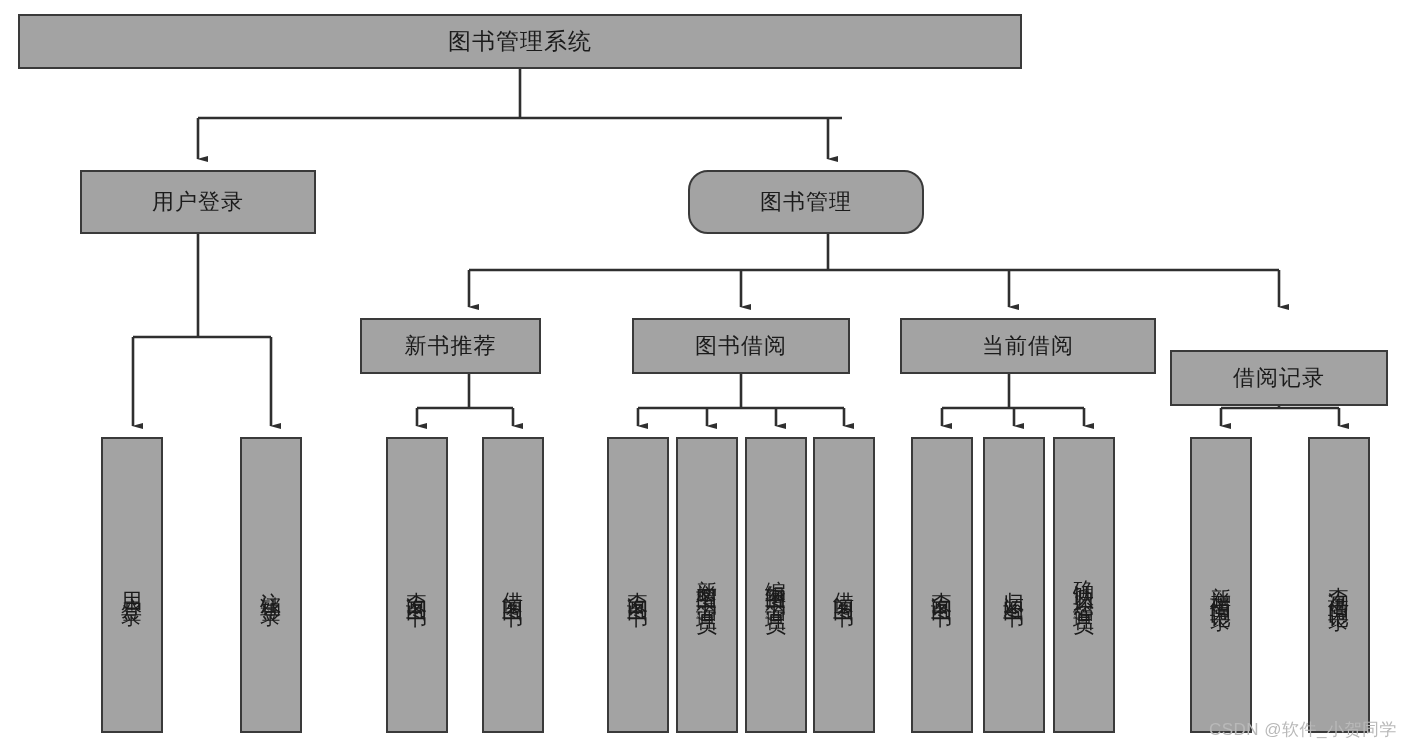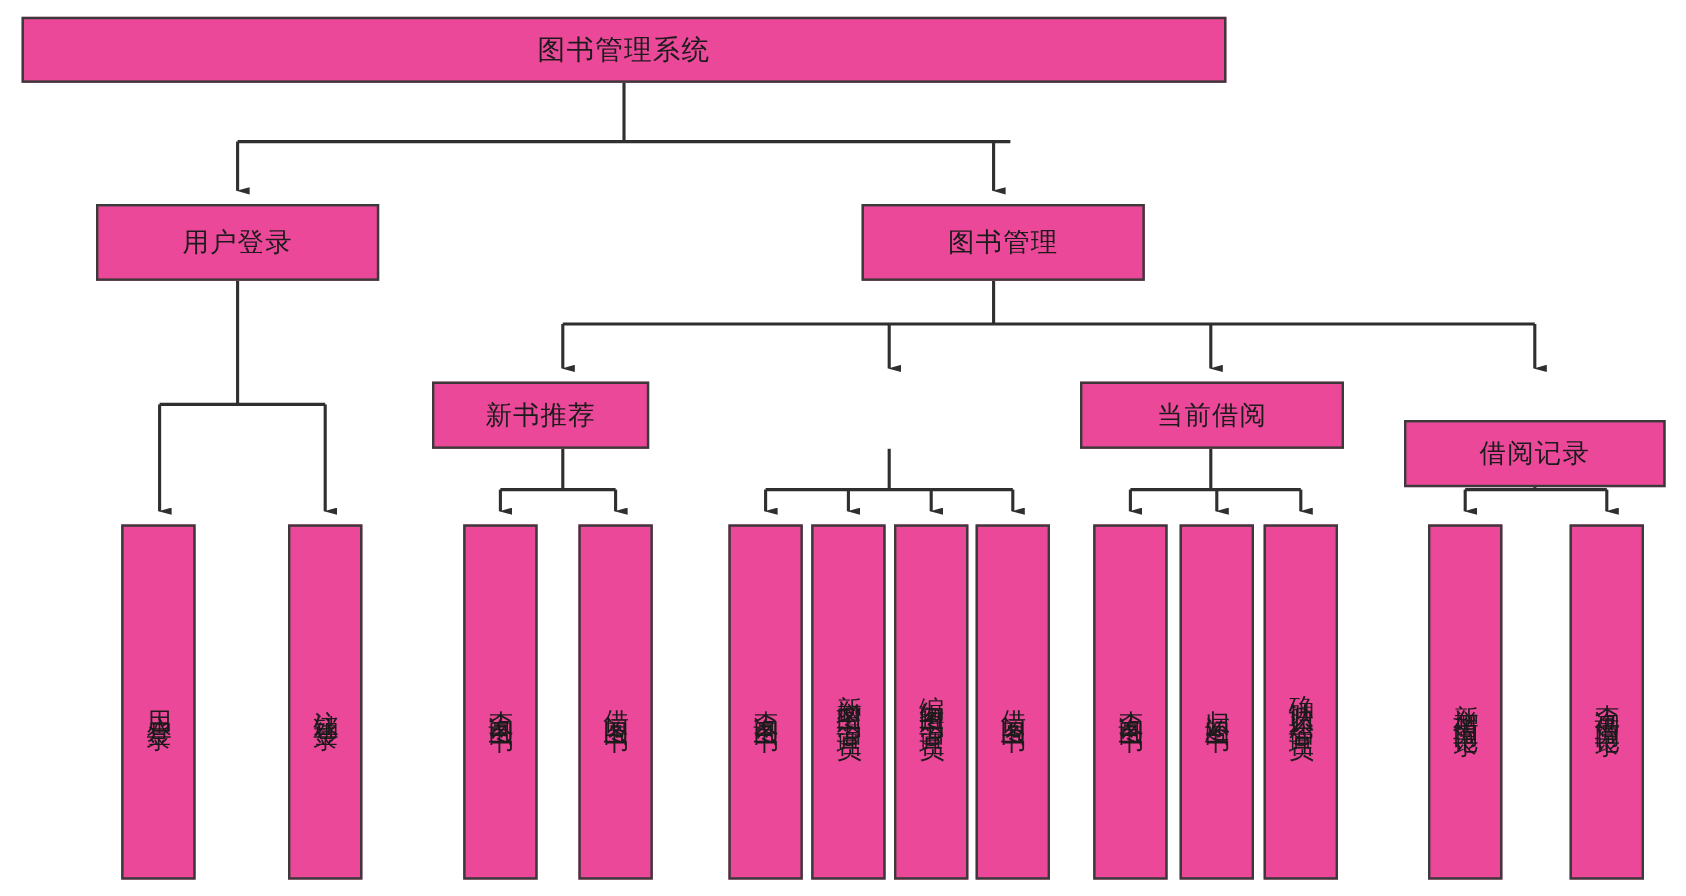--- a/index.html
+++ b/index.html
@@ -21,21 +21,21 @@
     position: absolute;
     left: 0;
     top: 0;
     width: 1405px;
     height: 747px;
   }
   .node {
     position: absolute;
     box-sizing: border-box;
     border: 2.5px solid #3a3a3a;
-    background: #ec4899;
+    background: #a3a3a3;
     color: #1b1b1b;
     display: flex;
     align-items: center;
     justify-content: center;
     text-align: center;
   }
   .node.root {
     font-size: 23px;
     letter-spacing: 1px;
   }
@@ -130,28 +130,31 @@
     </g>
   </svg>
 
   <div class="node root" id="node-root" style="left: 18px; top: 14px; width: 1004px; height: 55px;">
     <span class="htext">图书管理系统</span>
   </div>
 
   <div class="node level2" style="left: 80px; top: 170px; width: 236px; height: 64px;">
     <span class="htext">用户登录</span>
   </div>
-  <div class="node level2" style="left: 718px; top: 170px; width: 236px; height: 64px;">
+  <div class="node level2" style="left: 688px; top: 170px; width: 236px; height: 64px; border-radius: 20px;">
     <span class="htext">图书管理</span>
   </div>
 
   <div class="node level3" style="left: 360px; top: 318px; width: 181px; height: 56px;">
     <span class="htext">新书推荐</span>
   </div>
-  <div class="node level3" style="left: 900px; top: 318px; width: 220px; height: 56px;">
+  <div class="node level3" style="left: 632px; top: 318px; width: 218px; height: 56px;">
+    <span class="htext">图书借阅</span>
+  </div>
+  <div class="node level3" style="left: 900px; top: 318px; width: 256px; height: 56px;">
     <span class="htext">当前借阅</span>
   </div>
   <div class="node level3" style="left: 1170px; top: 318px; width: 218px; height: 56px; margin-top: 32px;">
     <span class="htext">借阅记录</span>
   </div>
 
   <div class="node leaf" style="left: 101px; top: 437px; width: 62px; height: 296px;">
     <span class="vtext">用户登录</span>
   </div>
   <div class="node leaf" style="left: 240px; top: 437px; width: 62px; height: 296px;">
@@ -184,13 +187,14 @@
   <div class="node leaf" style="left: 1053px; top: 437px; width: 62px; height: 296px;">
     <span class="vtext">确认归还（管理员）</span>
   </div>
   <div class="node leaf" style="left: 1190px; top: 437px; width: 62px; height: 296px;">
     <span class="vtext">新增借阅记录</span>
   </div>
   <div class="node leaf" style="left: 1308px; top: 437px; width: 62px; height: 296px;">
     <span class="vtext">查询借阅记录</span>
   </div>
 
+  <div id="watermark">CSDN @软件_小贺同学</div>
 </div>
 
 </body></html>

